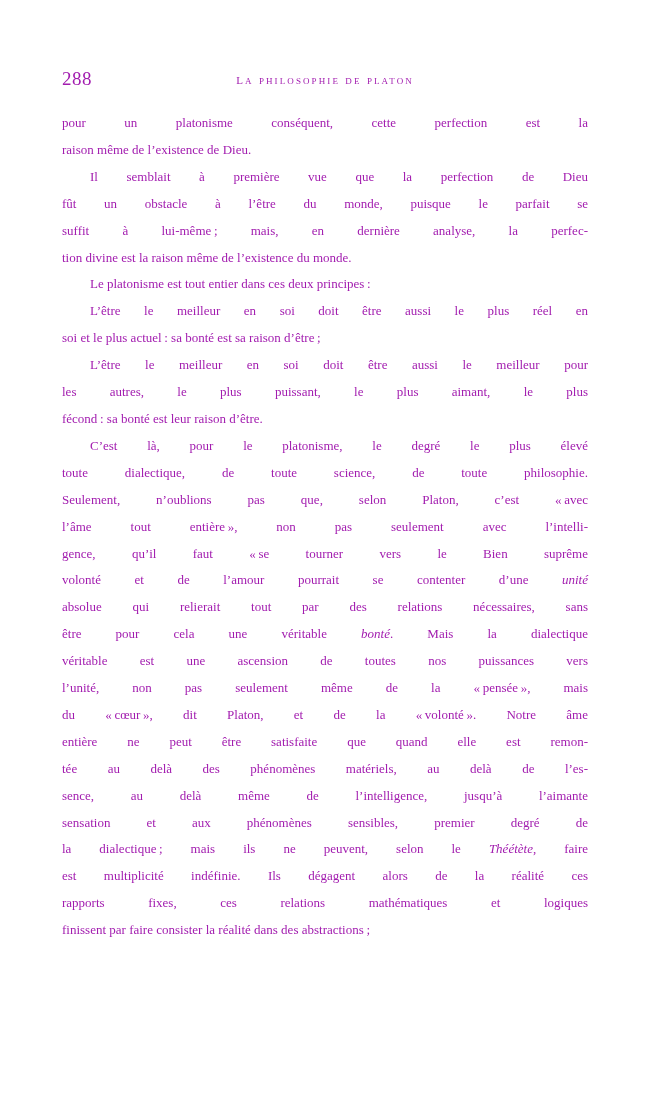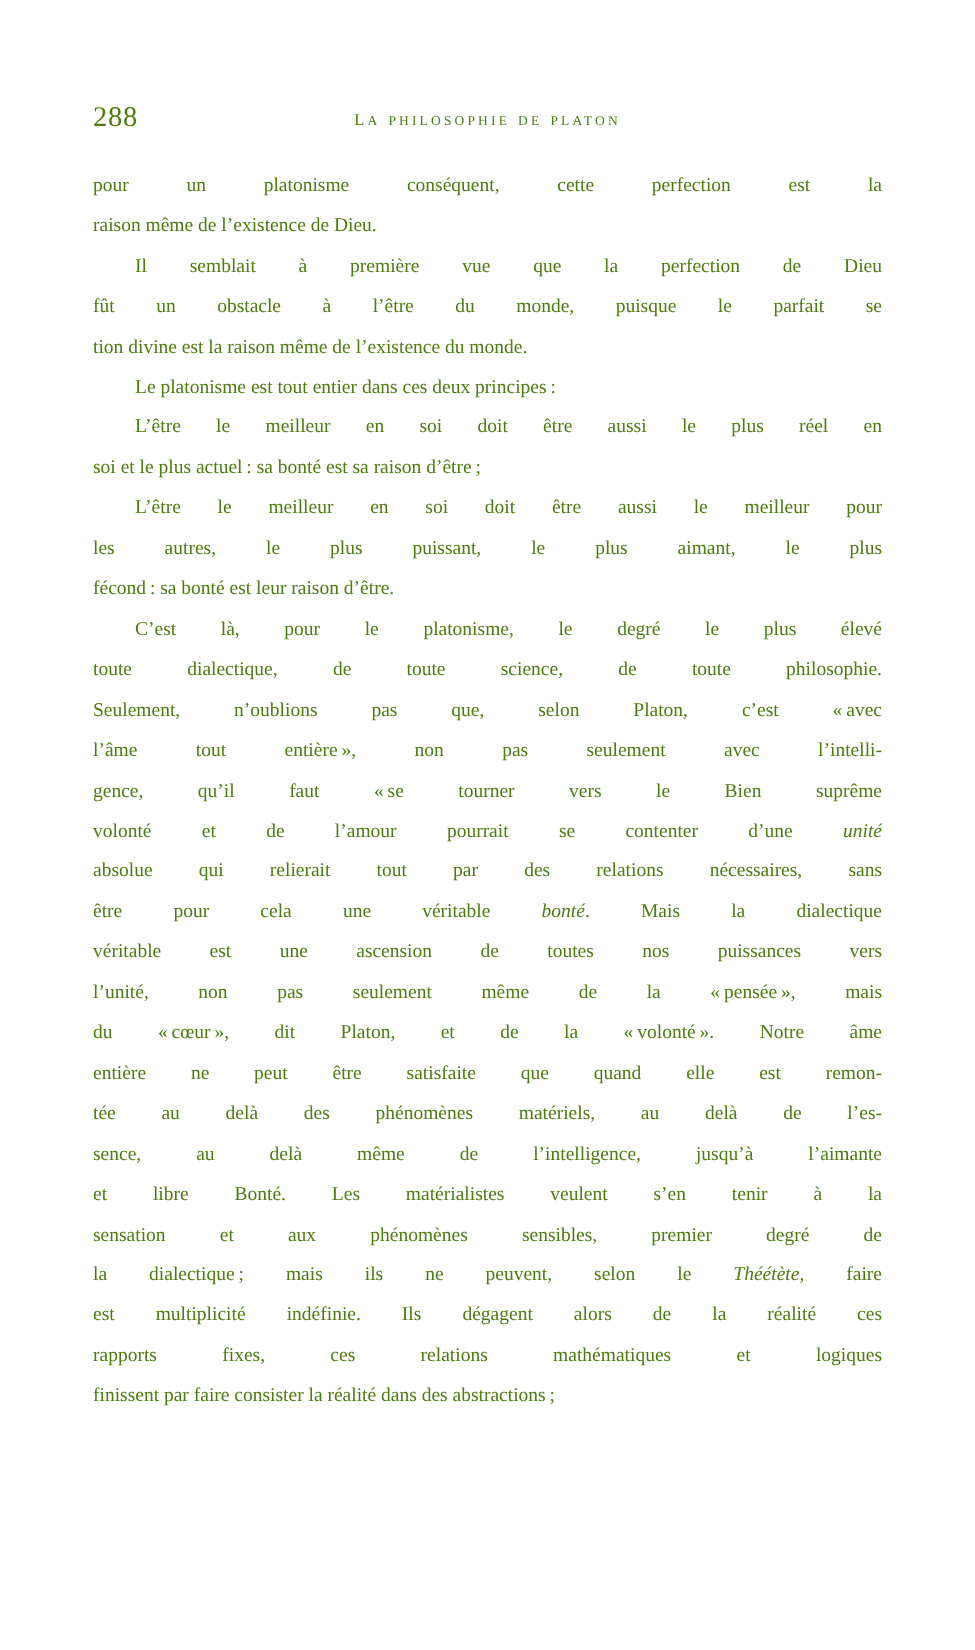--- a/index.html
+++ b/index.html
@@ -7,21 +7,21 @@
     padding: 0;
     background: #ffffff;
   }
   .page {
     position: relative;
     width: 650px;
     height: 1100px;
     background: #ffffff;
     overflow: hidden;
     font-family: "Liberation Serif", "DejaVu Serif", serif;
-    color: #4d7c0f;
+    color: #a21caf;
   }
 
   
   .head {
     position: absolute;
     left: 62px;
     top: 68px;
     width: 526px;
     height: 22px;
   }
@@ -89,20 +89,21 @@
   </div>
 
   <div class="body" id="text-column">
       <p id="p1">
         <span class="ln">pour un platonisme conséquent, cette perfection est la</span>
         <span class="ln last">raison même de l’existence de Dieu.</span>
       </p>
       <p id="p2">
         <span class="ln ind">Il semblait à première vue que la perfection de Dieu</span>
         <span class="ln">fût un obstacle à l’être du monde, puisque le parfait se</span>
+        <span class="ln">suffit à lui-même ; mais, en dernière analyse, la perfec-</span>
         <span class="ln last">tion divine est la raison même de l’existence du monde.</span>
       </p>
       <p id="p3">
         <span class="ln ind last">Le platonisme est tout entier dans ces deux principes :</span>
       </p>
       <p id="p4">
         <span class="ln ind">L’être le meilleur en soi doit être aussi le plus réel en</span>
         <span class="ln last">soi et le plus actuel : sa bonté est sa raison d’être ;</span>
       </p>
       <p id="p5">
@@ -118,21 +119,20 @@
         <span class="ln">gence, qu’il faut « se tourner vers le Bien suprême</span>
         <span class="ln">volonté et de l’amour pourrait se contenter d’une <i>unité</i></span>
         <span class="ln">absolue qui relierait tout par des relations nécessaires, sans</span>
         <span class="ln">être pour cela une véritable <i>bonté</i>. Mais la dialectique</span>
         <span class="ln">véritable est une ascension de toutes nos puissances vers</span>
         <span class="ln">l’unité, non pas seulement même de la « pensée », mais</span>
         <span class="ln">du « cœur », dit Platon, et de la « volonté ». Notre âme</span>
         <span class="ln">entière ne peut être satisfaite que quand elle est remon-</span>
         <span class="ln">tée au delà des phénomènes matériels, au delà de l’es-</span>
         <span class="ln">sence, au delà même de l’intelligence, jusqu’à l’aimante</span>
-        <span class="ln">et libre Bonté. Les matérialistes veulent s’en tenir à la</span>
         <span class="ln">sensation et aux phénomènes sensibles, premier degré de</span>
         <span class="ln">la dialectique ; mais ils ne peuvent, selon le <i>Théétète</i>, faire</span>
         <span class="ln">est multiplicité indéfinie. Ils dégagent alors de la réalité ces</span>
         <span class="ln">rapports fixes, ces relations mathématiques et logiques</span>
         <span class="ln last">finissent par faire consister la réalité dans des abstractions ;</span>
       </p>
     </div>
 
 </div>
 

